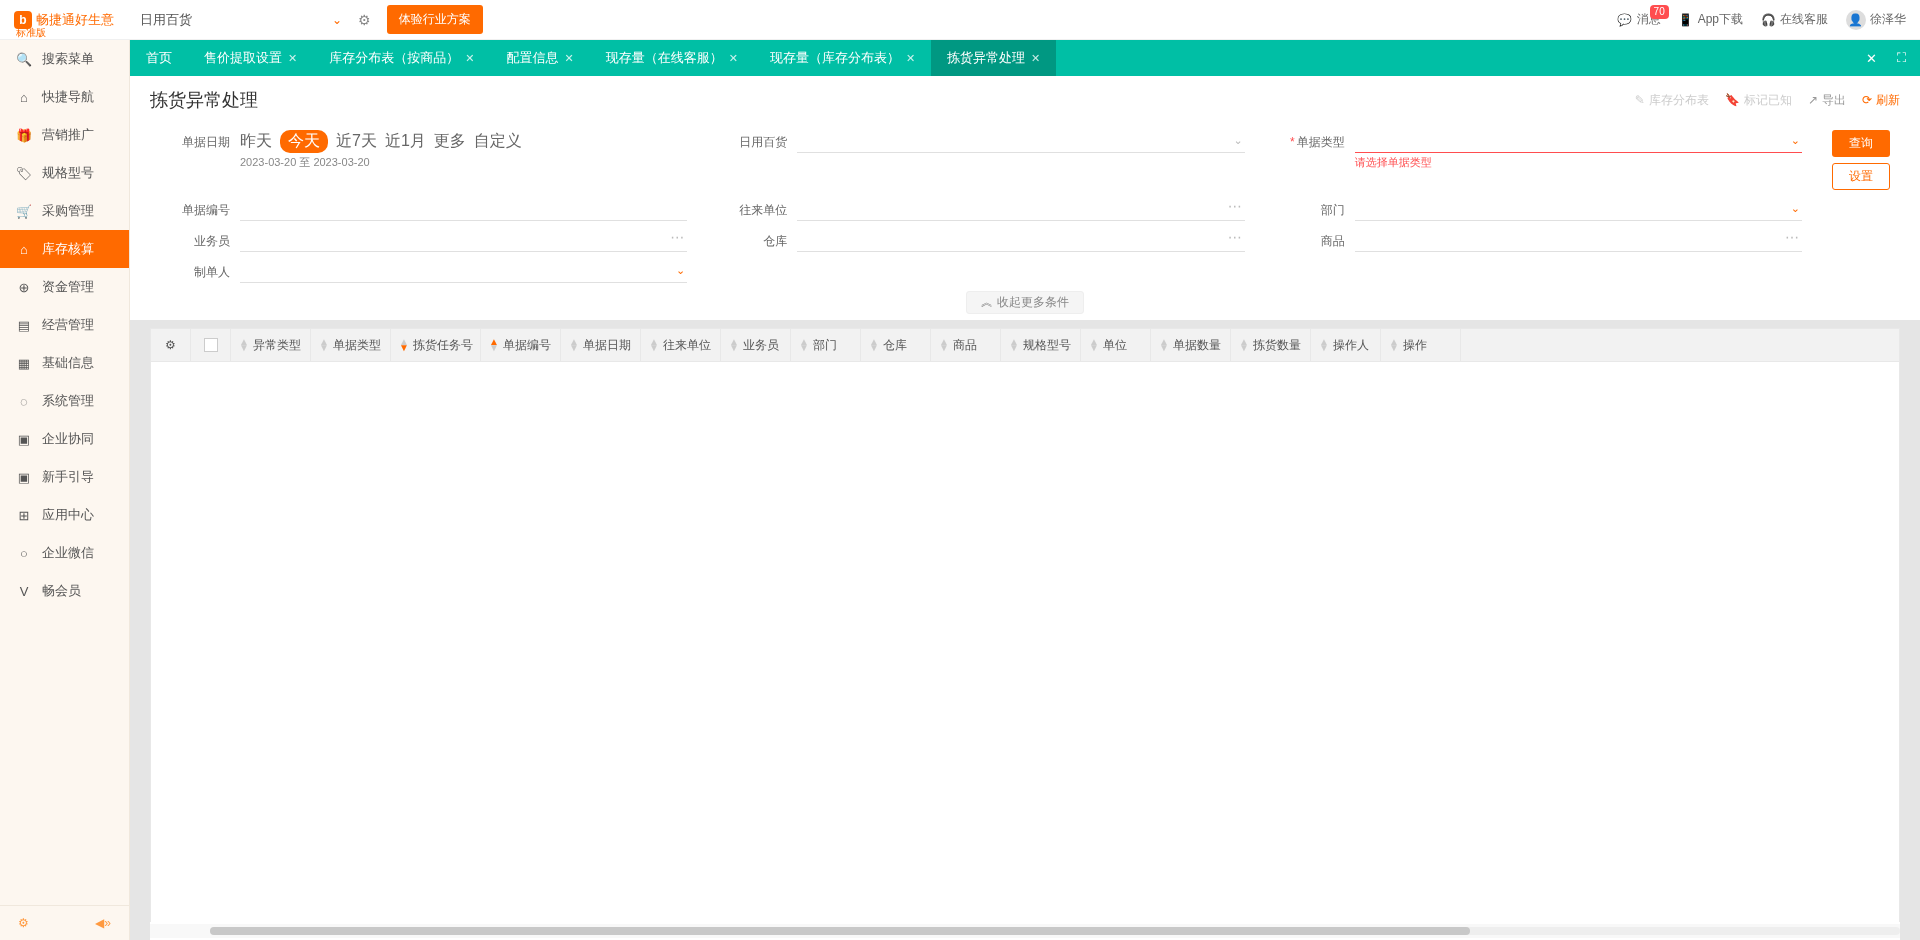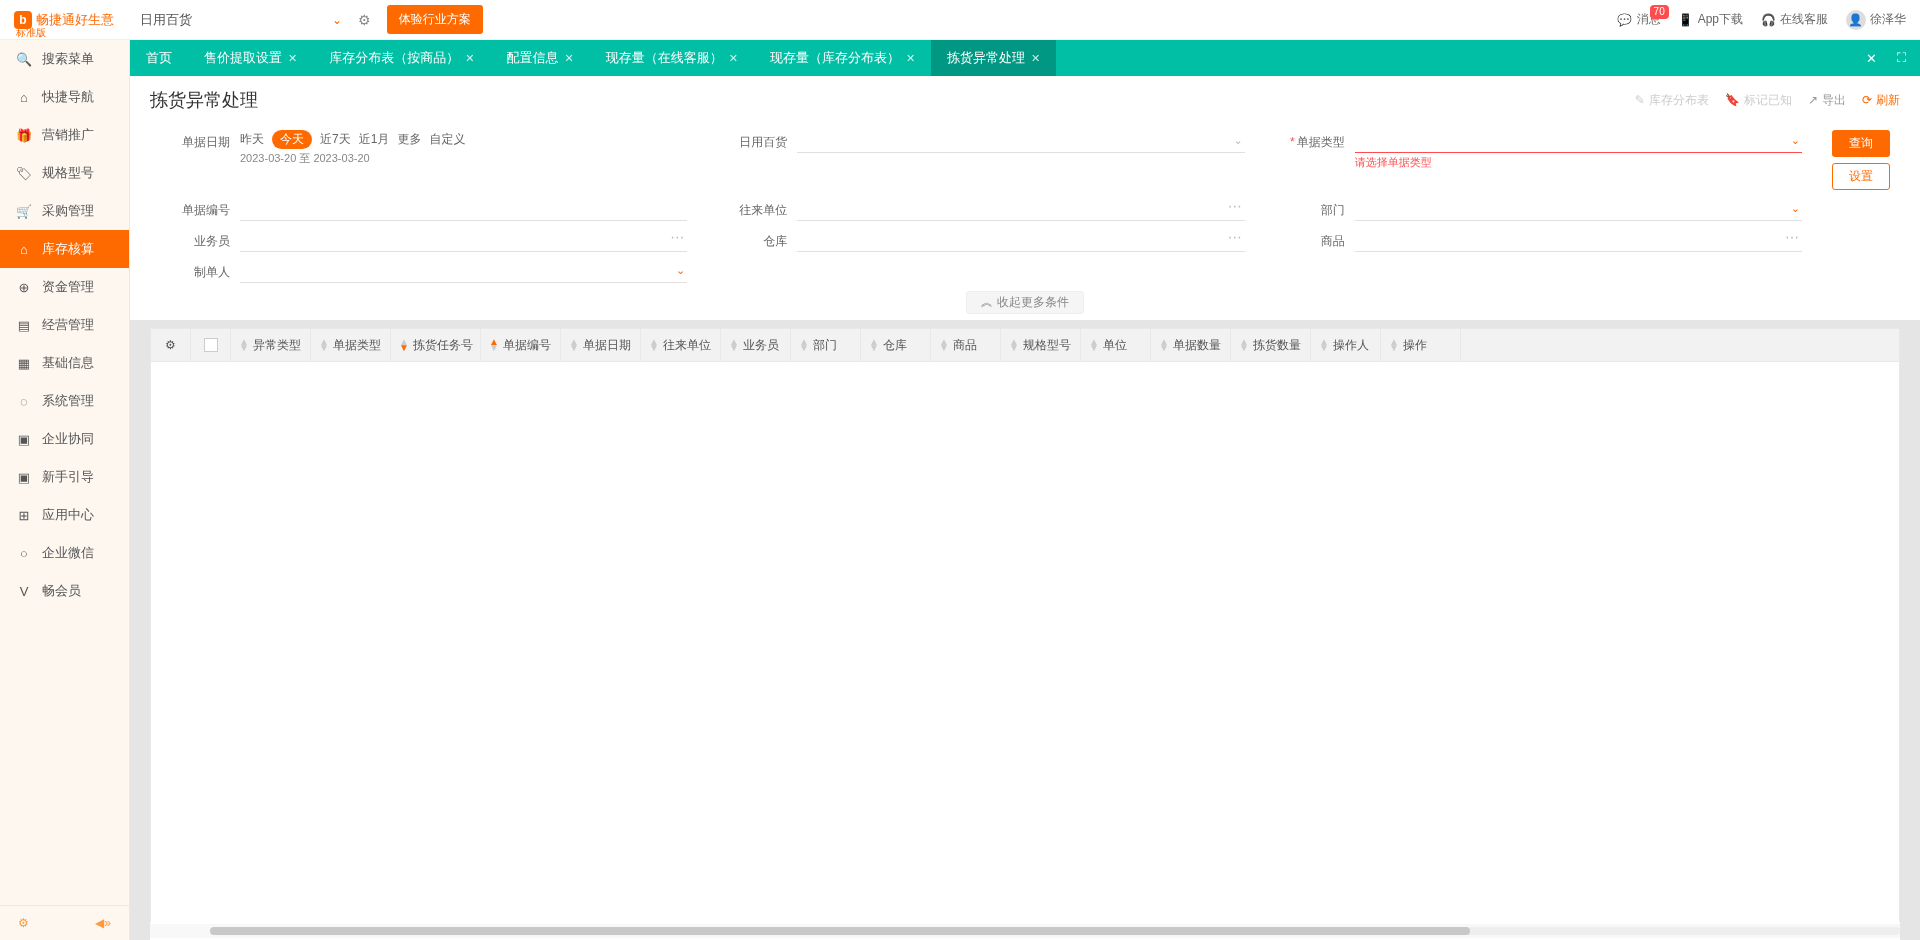--- a/index.html
+++ b/index.html
@@ -55,21 +55,21 @@
 .flabel { width: 70px; text-align: right; color: #666; padding-top: 4px; font-size: 12px; margin-right: 10px; }
 .flabel .req { color: #ff4d4f; margin-right: 2px; }
 .finput-wrap { flex: 1; }
 .finput { width: 100%; border: none; border-bottom: 1px solid #e0e0e0; padding: 4px 20px 4px 4px; font-size: 12px; color: #333; outline: none; background: transparent; position: relative; }
 .finput.error { border-bottom-color: #ff4d4f; }
 .error-msg { font-size: 11px; color: #ff4d4f; margin-top: 2px; }
 .finput-box { position: relative; }
 .f-dd-icon { position: absolute; right: 2px; top: 4px; color: #bbb; font-size: 11px; pointer-events: none; }
 .f-dd-icon.orange { color: #ff6a00; }
 .f-dots { position: absolute; right: 2px; top: 0; color: #bbb; font-size: 14px; letter-spacing: 1px; cursor: pointer; }
-.date-opts { display: flex; align-items: center; gap: 8px; font-size: 12px; }
+.date-opts { display: flex; align-items: center; gap: 8px; font-size: 16px; }
 .date-opts span { color: #666; cursor: pointer; }
 .date-opts span.sel { background: #ff6a00; color: #fff; border-radius: 10px; padding: 1px 8px; }
 .date-range { font-size: 11px; color: #888; margin-top: 2px; }
 .filter-btns { display: flex; flex-direction: column; gap: 6px; }
 .btn-query { background: #ff6a00; color: #fff; border: none; border-radius: 3px; padding: 5px 16px; font-size: 12px; cursor: pointer; }
 .btn-set { background: #fff; color: #ff6a00; border: 1px solid #ff6a00; border-radius: 3px; padding: 4px 16px; font-size: 12px; cursor: pointer; }
 .collapse-bar { background: #fff; text-align: center; padding: 4px 0 6px; }
 .collapse-btn { display: inline-flex; align-items: center; gap: 4px; font-size: 12px; color: #888; background: #f5f5f5; border: 1px solid #eee; border-radius: 3px; padding: 2px 14px; cursor: pointer; }
 
 

